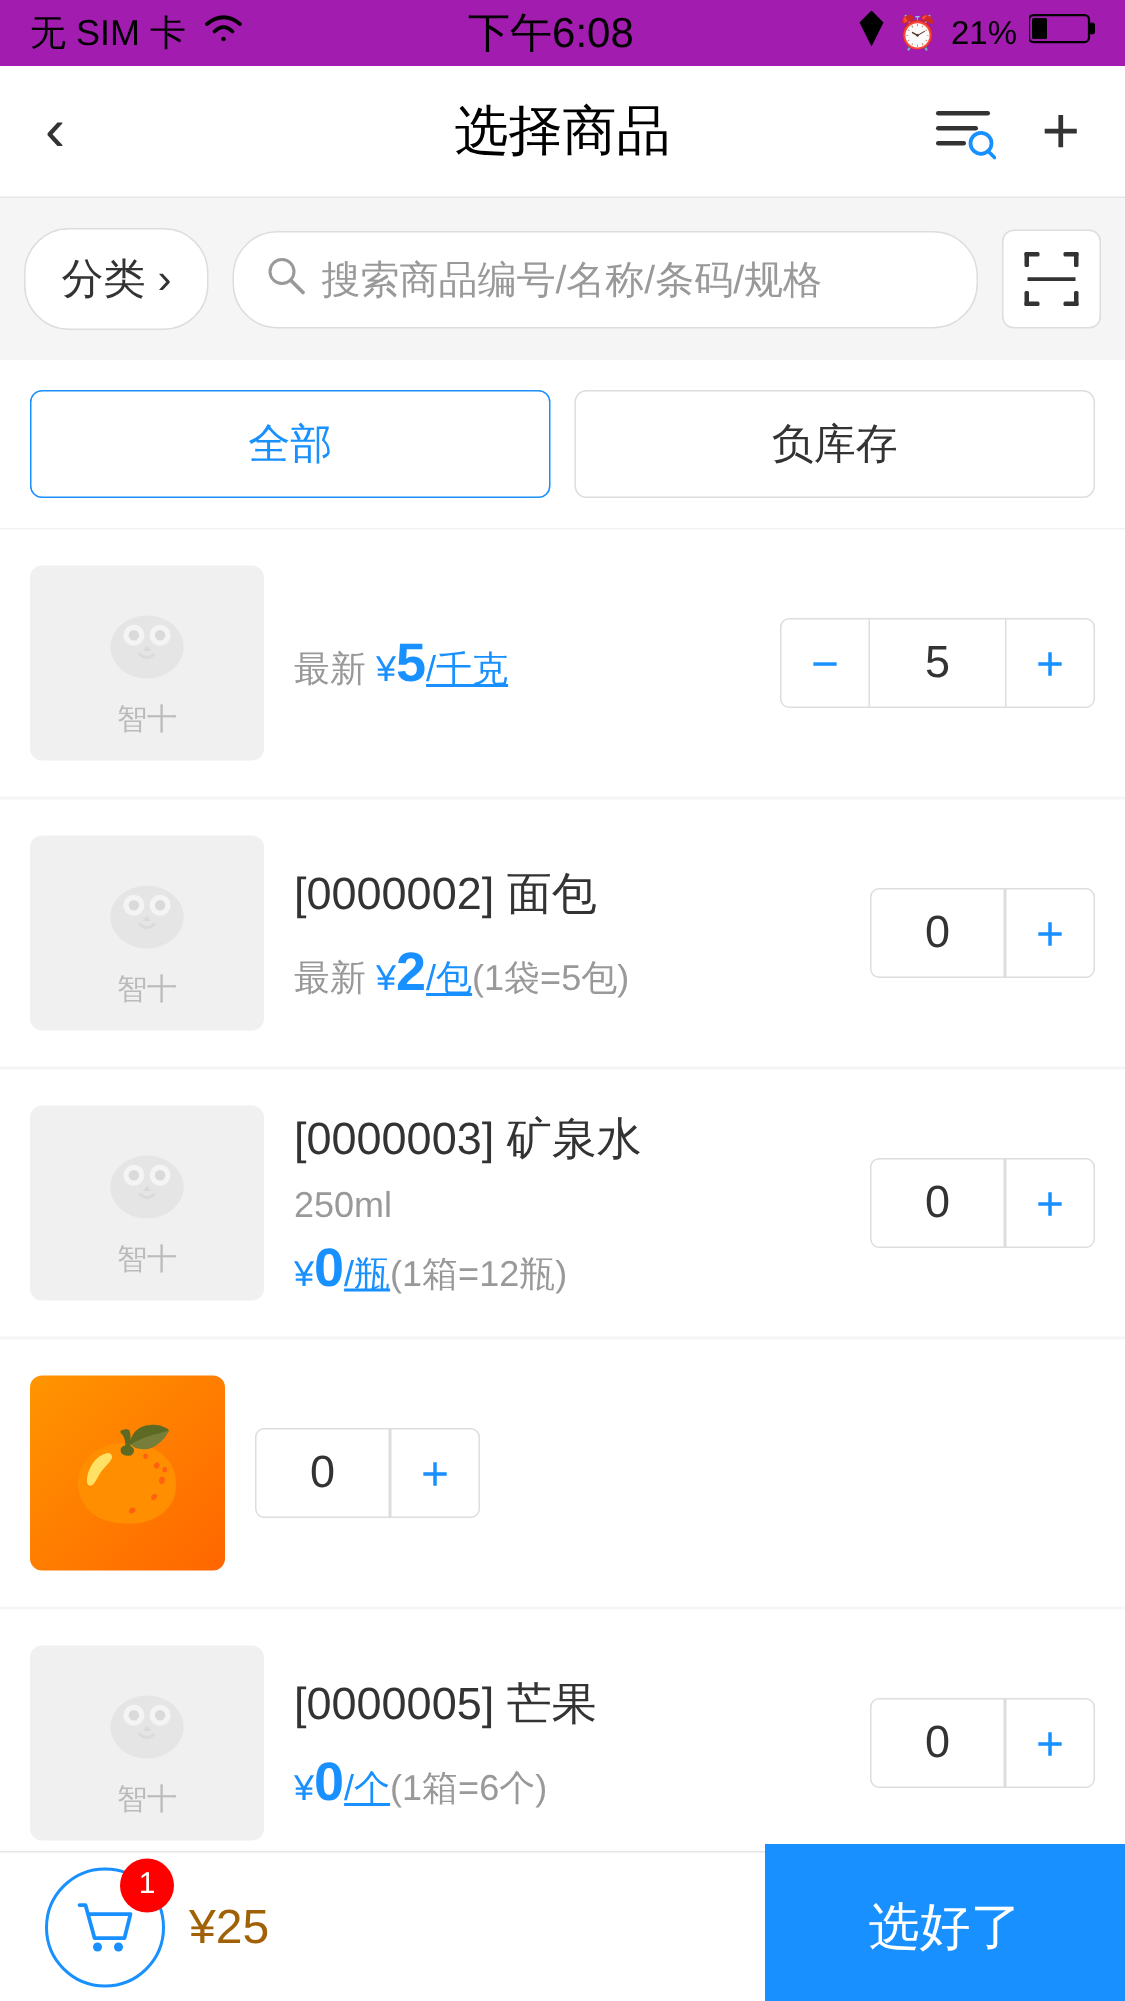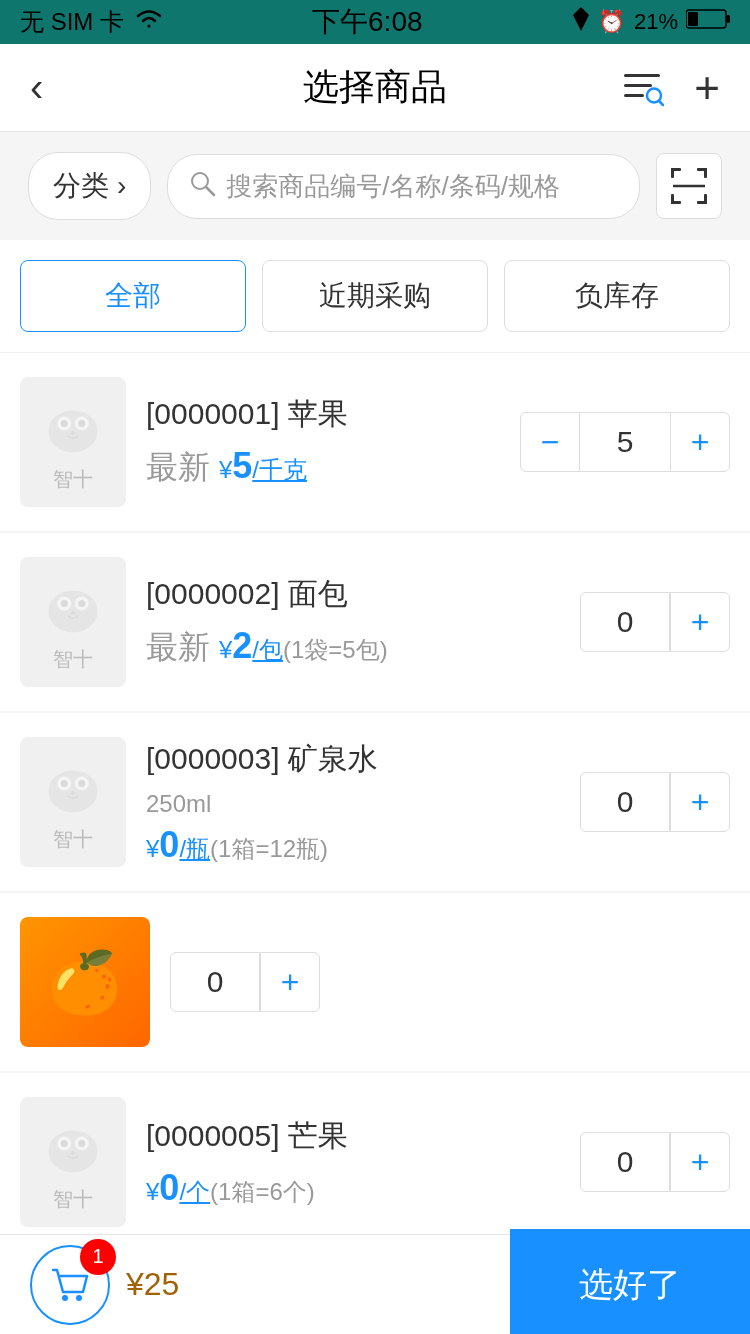--- a/index.html
+++ b/index.html
@@ -8,21 +8,21 @@
       font-family: -apple-system, "PingFang SC", "Helvetica Neue", sans-serif;
       background: #f5f5f5;
       width: 750px;
       min-height: 1334px;
       overflow-x: hidden;
       font-size: 28px;
     }
 
     
     .status-bar {
-      background: #0f766e;
+      background: #a21caf;
       height: 44px;
       display: flex;
       align-items: center;
       justify-content: space-between;
       padding: 0 20px;
       font-size: 24px;
       color: #000;
     }
     .status-left { display: flex; align-items: center; gap: 10px; }
     .status-center { font-size: 28px; font-weight: 500; }
@@ -49,21 +49,21 @@
     .nav-left, .nav-right {
       display: flex;
       align-items: center;
       gap: 30px;
       z-index: 1;
     }
 
     
     .filter-row {
       background: #f5f5f5;
-      padding: 20px 28px;
+      padding: 20px 16px;
       display: flex;
       align-items: center;
       gap: 16px;
     }
     .category-btn {
       background: #fff;
       border: 1px solid #ddd;
       border-radius: 30px;
       padding: 14px 24px;
       font-size: 28px;
@@ -130,21 +130,21 @@
 
     .product-item {
       background: #fff;
       margin-bottom: 2px;
       padding: 24px 20px;
       display: flex;
       align-items: center;
       gap: 20px;
     }
     .product-image {
-      width: 106px;
+      width: 156px;
       height: 130px;
       background: #f0f0f0;
       border-radius: 8px;
       display: flex;
       align-items: center;
       justify-content: center;
       flex-shrink: 0;
       overflow: hidden;
     }
     .product-info {
@@ -158,21 +158,21 @@
     }
     .product-spec {
       font-size: 24px;
       color: #999;
       margin-bottom: 6px;
     }
     .product-price {
       font-size: 26px;
       color: #333;
     }
-    .price-label { color: #999; font-size: 32px; }
+    .price-label { color: #999; font-size: 24px; }
     .price-currency { color: #1890ff; font-size: 24px; }
     .price-number { color: #1890ff; font-size: 36px; font-weight: 600; }
     .price-unit { color: #1890ff; font-size: 24px; text-decoration: underline; }
     .price-extra { color: #999; font-size: 24px; }
 
     
     .qty-control {
       display: flex;
       align-items: center;
       gap: 0;
@@ -391,23 +391,20 @@
       <line x1="4" y1="20" x2="36" y2="20" stroke="#333" stroke-width="2.5"></line>
     </svg>
   </button>
 </div>
 
 <div class="tabs-row">
   <button class="tab-btn active">
     <span>全部</span>
   </button>
   <button class="tab-btn">
-    <span>近期采购</span>
-  </button>
-  <button class="tab-btn">
     <span>负库存</span>
   </button>
 </div>
 
 <div class="product-list">
 
   <div class="product-item">
     <div class="product-image">
       <div class="owl-logo">
         <svg viewBox="0 0 80 80" fill="none">
@@ -416,21 +413,20 @@
           <circle cx="50" cy="36" r="8" fill="#fff"></circle>
           <circle cx="30" cy="36" r="4" fill="#aaa"></circle>
           <circle cx="50" cy="36" r="4" fill="#aaa"></circle>
           <path d="M34 50 Q40 56 46 50" stroke="#aaa" stroke-width="2" fill="none"></path>
           <polygon points="40,44 37,48 43,48" fill="#aaa"></polygon>
         </svg>
         <span class="owl-text">智十</span>
       </div>
     </div>
     <div class="product-info">
-      <div class="product-name">[0000001] 苹果</div>
       <div class="product-price">
         <span class="price-label">最新 </span>
         <span class="price-currency">¥</span><span class="price-number">5</span><span class="price-unit">/千克</span>
       </div>
     </div>
     <div class="qty-control">
       <button class="qty-btn minus">−</button>
       <input class="qty-input" type="text" value="5" readonly="" style="">
       <button class="qty-btn plus">+</button>
     </div>

